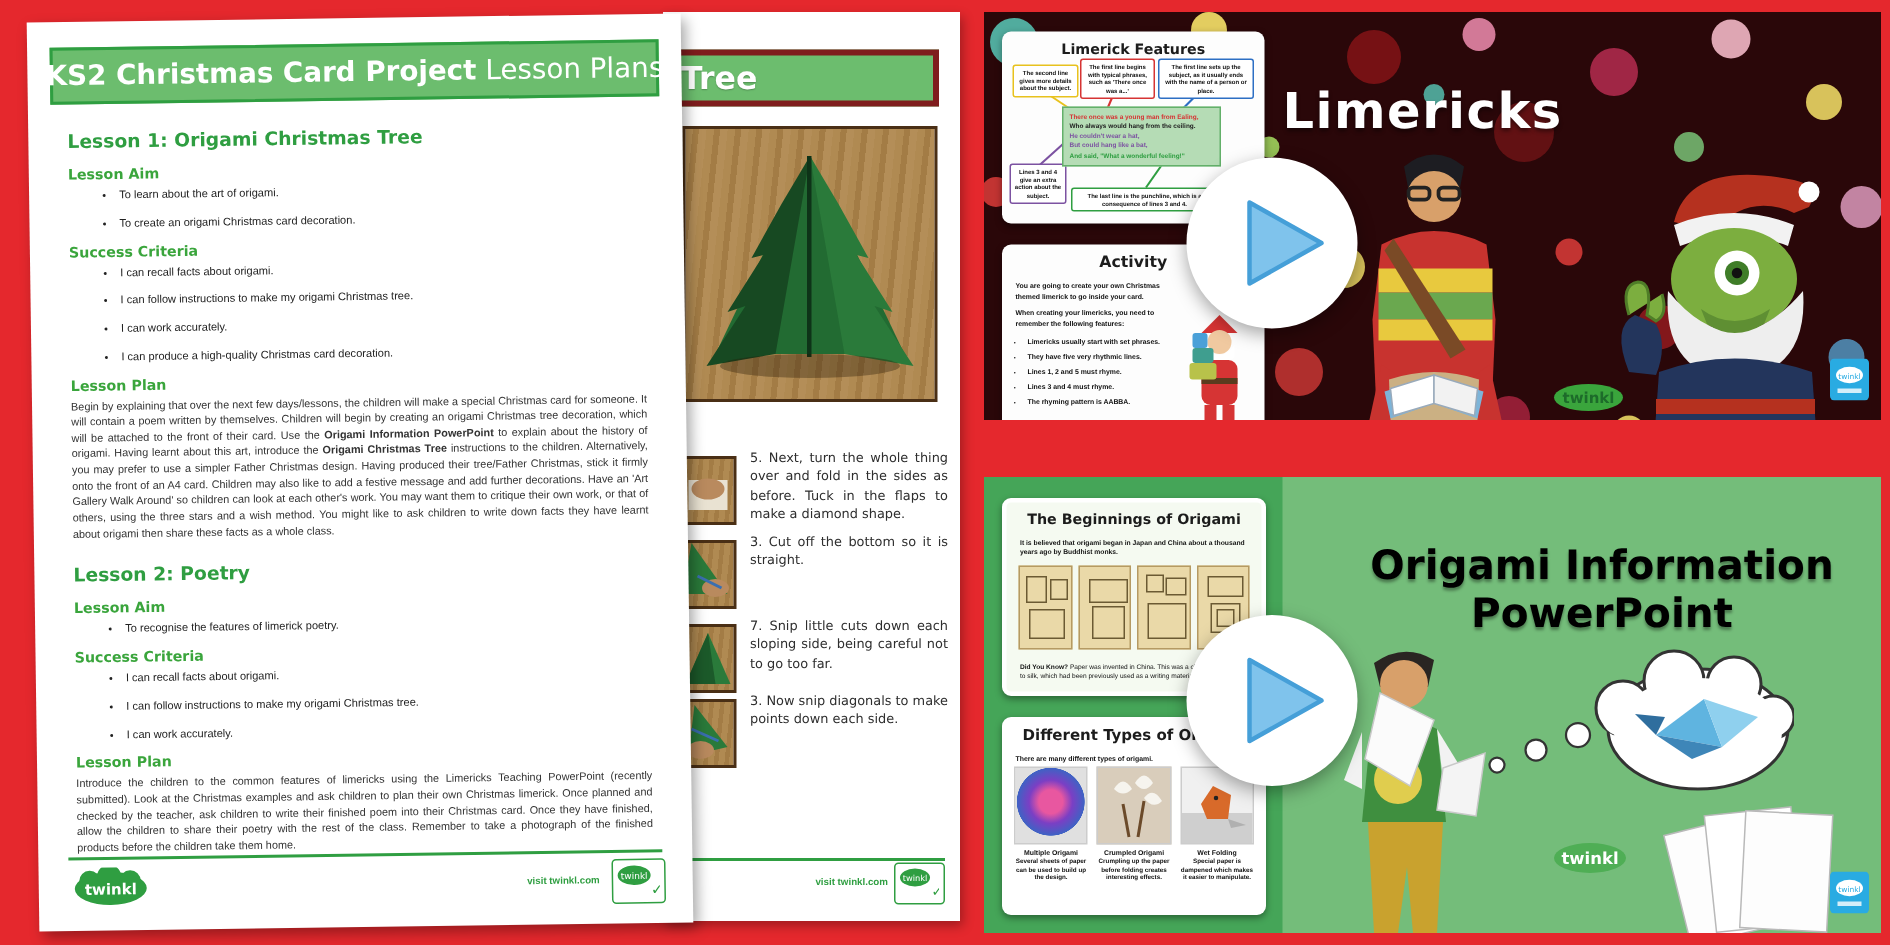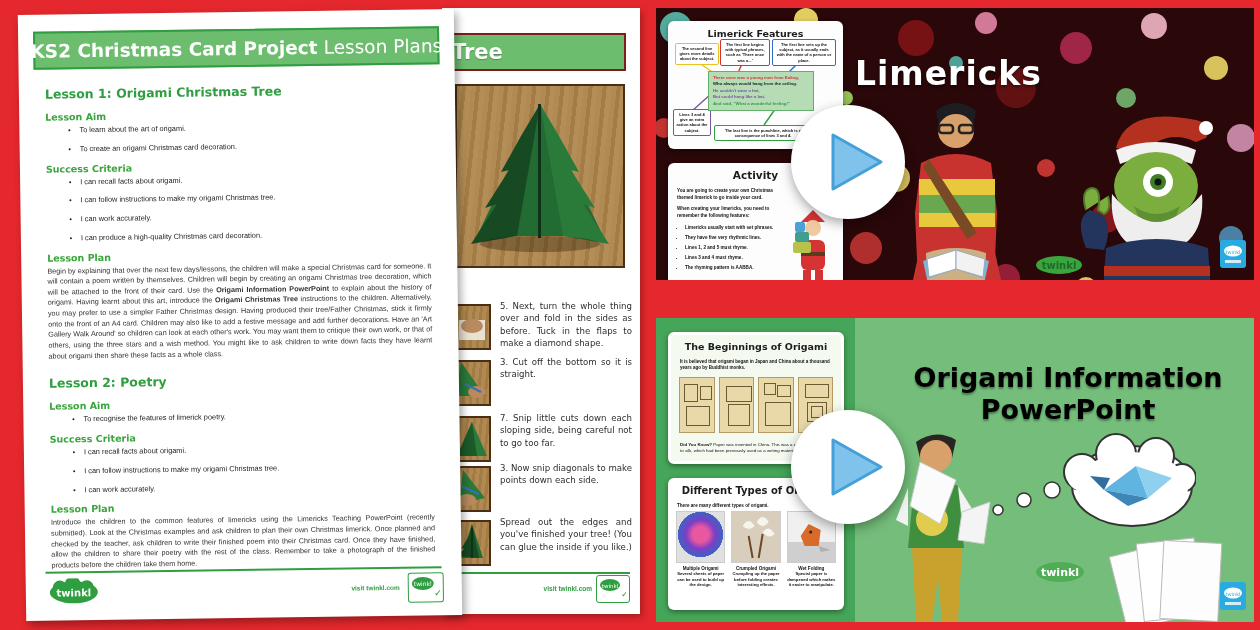--- a/index.html
+++ b/index.html
@@ -20,21 +20,21 @@
   ul.doc{margin:2px 0 2px 34px;padding:0;}
   ul.doc li{font-size:7.4px;color:#222;margin:0 0 9.5px 0;line-height:1.25;}
   .plan{font-size:7.25px;line-height:1.47;color:#333;text-align:justify;margin:2px 0 6px;}
   .p1-rule{left:20px;right:20px;bottom:47px;height:2px;background:#2f9e41;}
   .tw-cloud{bottom:16px;left:22px;width:52px;height:26px;}
   .p1-visit{bottom:25px;right:62px;font-size:6.5px;color:#2f9e41;font-weight:bold;}
   .q-badge{bottom:13px;right:18px;width:34px;height:28px;background:#fff;border:1.5px solid #2f9e41;border-radius:3px;}
   
   .page2{left:442px;top:8px;width:198px;height:606px;background:#fff;
          box-shadow:2px 3px 7px rgba(0,0,0,.3);z-index:2;}
-  .p2-banner{left:-8px;top:25px;width:192px;height:38px;background:#6cbd6e;border:2px solid #7f1d1d;
+  .p2-banner{left:-8px;top:25px;width:192px;height:38px;background:#6cbd6e;border:4px solid #7f1d1d;
              display:flex;align-items:center;color:#fff;font-family:"DejaVu Sans",sans-serif;
              font-weight:bold;font-size:21px;padding-left:16px;box-sizing:border-box;
              text-shadow:0 1px 1px rgba(0,0,0,.25);}
   .p2-photo{left:13px;top:76px;width:170px;height:184px;border:2px solid #4a2f15;box-sizing:border-box;
             background:repeating-linear-gradient(96deg,#b08a52 0 5px,#a37c45 5px 9px,#b48e58 9px 14px);}
   .p2-step{left:0;width:198px;}
   .p2-thumb{position:absolute;left:11px;top:0;width:38px;height:46px;border:2px solid #4a2f15;box-sizing:border-box;
             background:repeating-linear-gradient(96deg,#b08a52 0 4px,#a37c45 4px 7px);}
   .p2-text{position:absolute;left:58px;right:8px;top:-4px;font-family:"DejaVu Sans",sans-serif;
            font-size:8.6px;line-height:1.45;color:#2e2e2e;text-align:justify;}
@@ -145,30 +145,20 @@
   </div>
   <div class="abs p2-step" style="top:458px;height:50px;">
     <div class="p2-thumb">
       <svg width="34" height="42">
           <polygon points="8,2 30,30 4,36" fill="#2a7a3a"></polygon>
           <ellipse cx="12" cy="32" rx="9" ry="6" fill="#b98a5e"></ellipse>
           <line x1="6" y1="18" x2="24" y2="26" stroke="#3a6fb0" stroke-width="2"></line>
         </svg>
     </div>
     <div class="p2-text">3. Now snip diagonals to make points down each side.</div>
-  </div>
-  <div class="abs p2-step" style="top:512px;height:56px;">
-    <div class="p2-thumb">
-      <svg width="34" height="42">
-          <polygon points="17,2 28,36 6,36" fill="#226b32"></polygon>
-          <polygon points="17,2 24,36 2,34 10,26 6,27 14,14" fill="#174922"></polygon>
-          <rect x="16" y="6" width="2" height="30" fill="#0e3318"></rect>
-        </svg>
-    </div>
-    <div class="p2-text">Spread out the edges and you've finished your tree! (You can glue the inside if you like.)</div>
   </div>
 
   <div class="abs p2-rule"></div>
   <div class="abs p2-visit">visit twinkl.com</div>
   <div class="abs p2-badge">
     <svg width="29" height="23">
         <ellipse cx="13" cy="9" rx="10" ry="6" fill="#2f9e41"></ellipse>
         <text x="13" y="11.5" font-size="5.5" fill="#fff" text-anchor="middle" font-family="DejaVu Sans">twinkl</text>
         <text x="24" y="21" font-size="9" fill="#2f9e41">✓</text>
       </svg>

